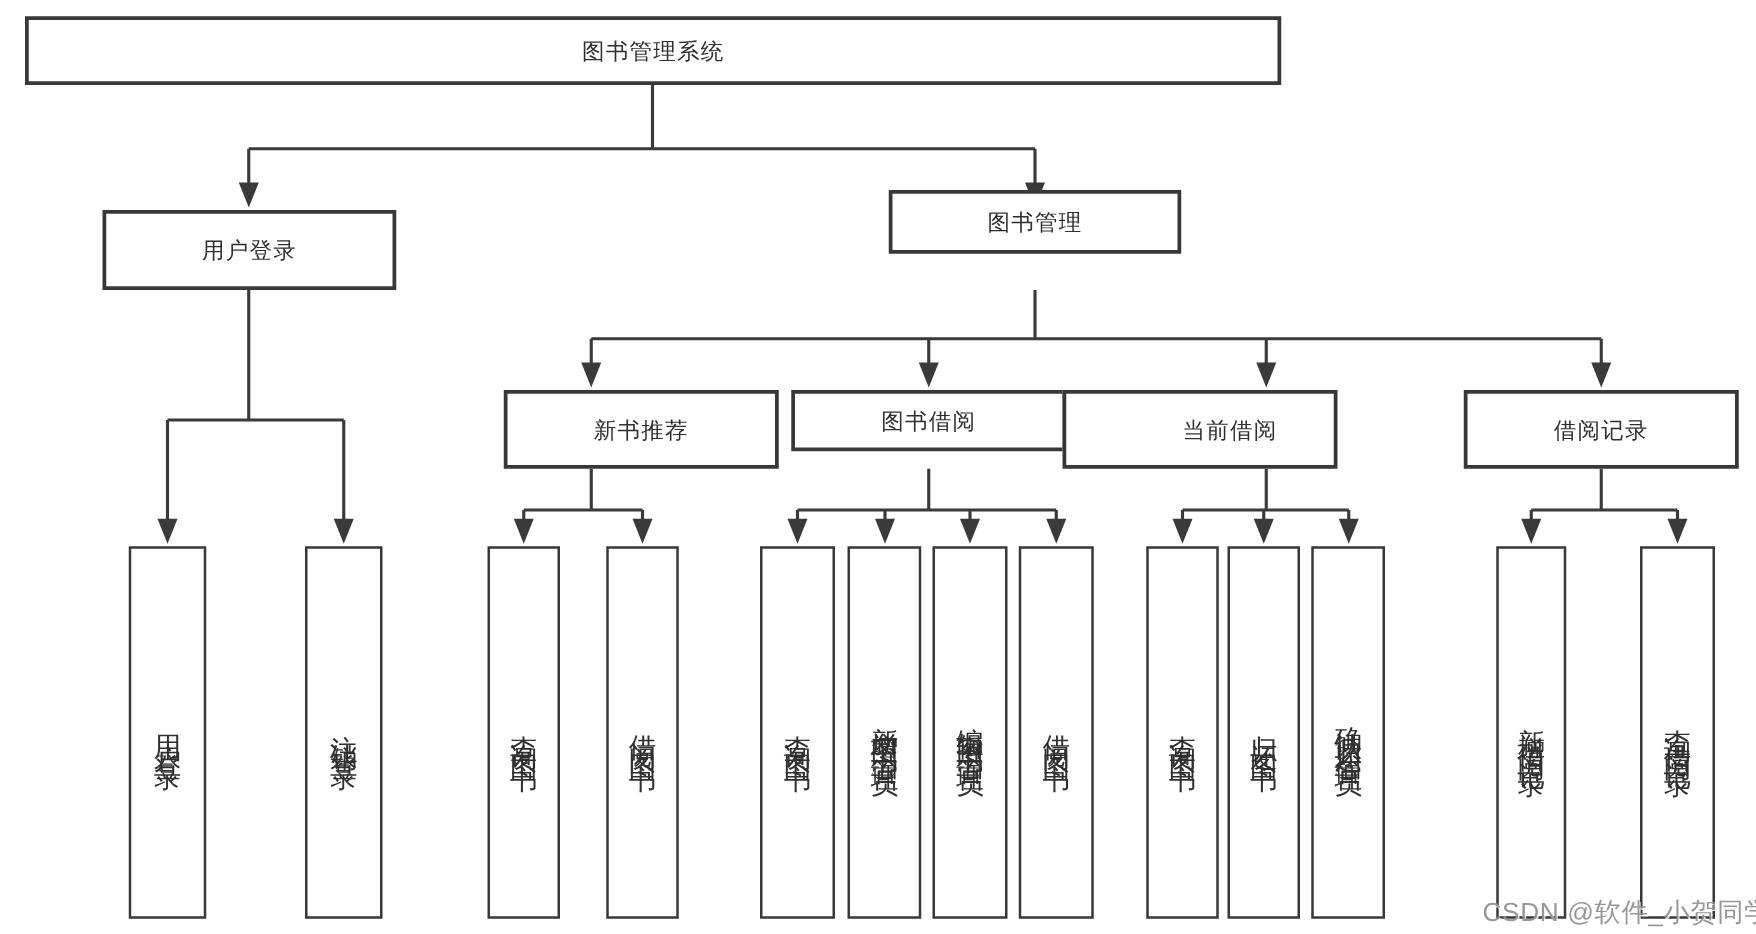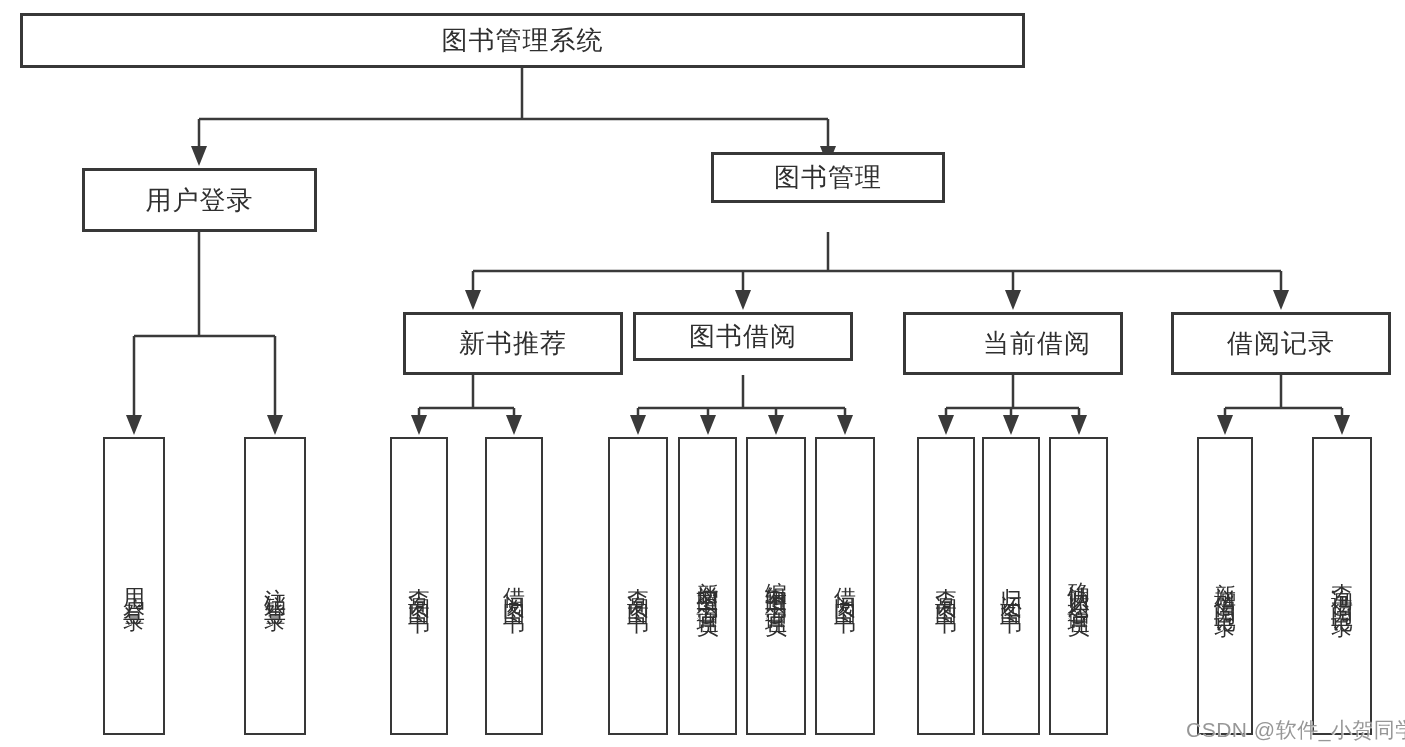--- a/index.html
+++ b/index.html
@@ -34,21 +34,21 @@
     stroke: none;
   }
   .node {
     position: absolute;
     box-sizing: border-box;
     border: 3px solid #383838;
     background: #ffffff;
     display: flex;
     align-items: center;
     justify-content: center;
-    font-size: 26px;
+    font-size: 18px;
     letter-spacing: 1px;
     white-space: nowrap;
   }
   .leaf {
     position: absolute;
     box-sizing: border-box;
     border: 2.5px solid #383838;
     background: #ffffff;
     display: flex;
     align-items: center;
@@ -140,21 +140,21 @@
   <div class="node" style="left:711px; top:152px; width:234px; height:51px;">
     <span>图书管理</span>
   </div>
 
   <div class="node" style="left:363px; top:312px; width:220px; height:63px;margin-left:40px;">
     <span>新书推荐</span>
   </div>
   <div class="node" style="left:633px; top:312px; width:220px; height:49px;">
     <span>图书借阅</span>
   </div>
-  <div class="node" style="left:903px; top:312px; width:220px; height:63px;padding-left:48px;">
+  <div class="node" style="left:850px; top:312px; width:220px; height:63px;padding-left:48px;">
     <span>当前借阅</span>
   </div>
   <div class="node" style="left:1171px; top:312px; width:220px; height:63px;text-align:center;">
     <span>借阅记录</span>
   </div>
 
   <div class="leaf" style="left:103px; width:62px;">
     <span>用户登录</span>
   </div>
   <div class="leaf" style="left:244px; width:62px;">

